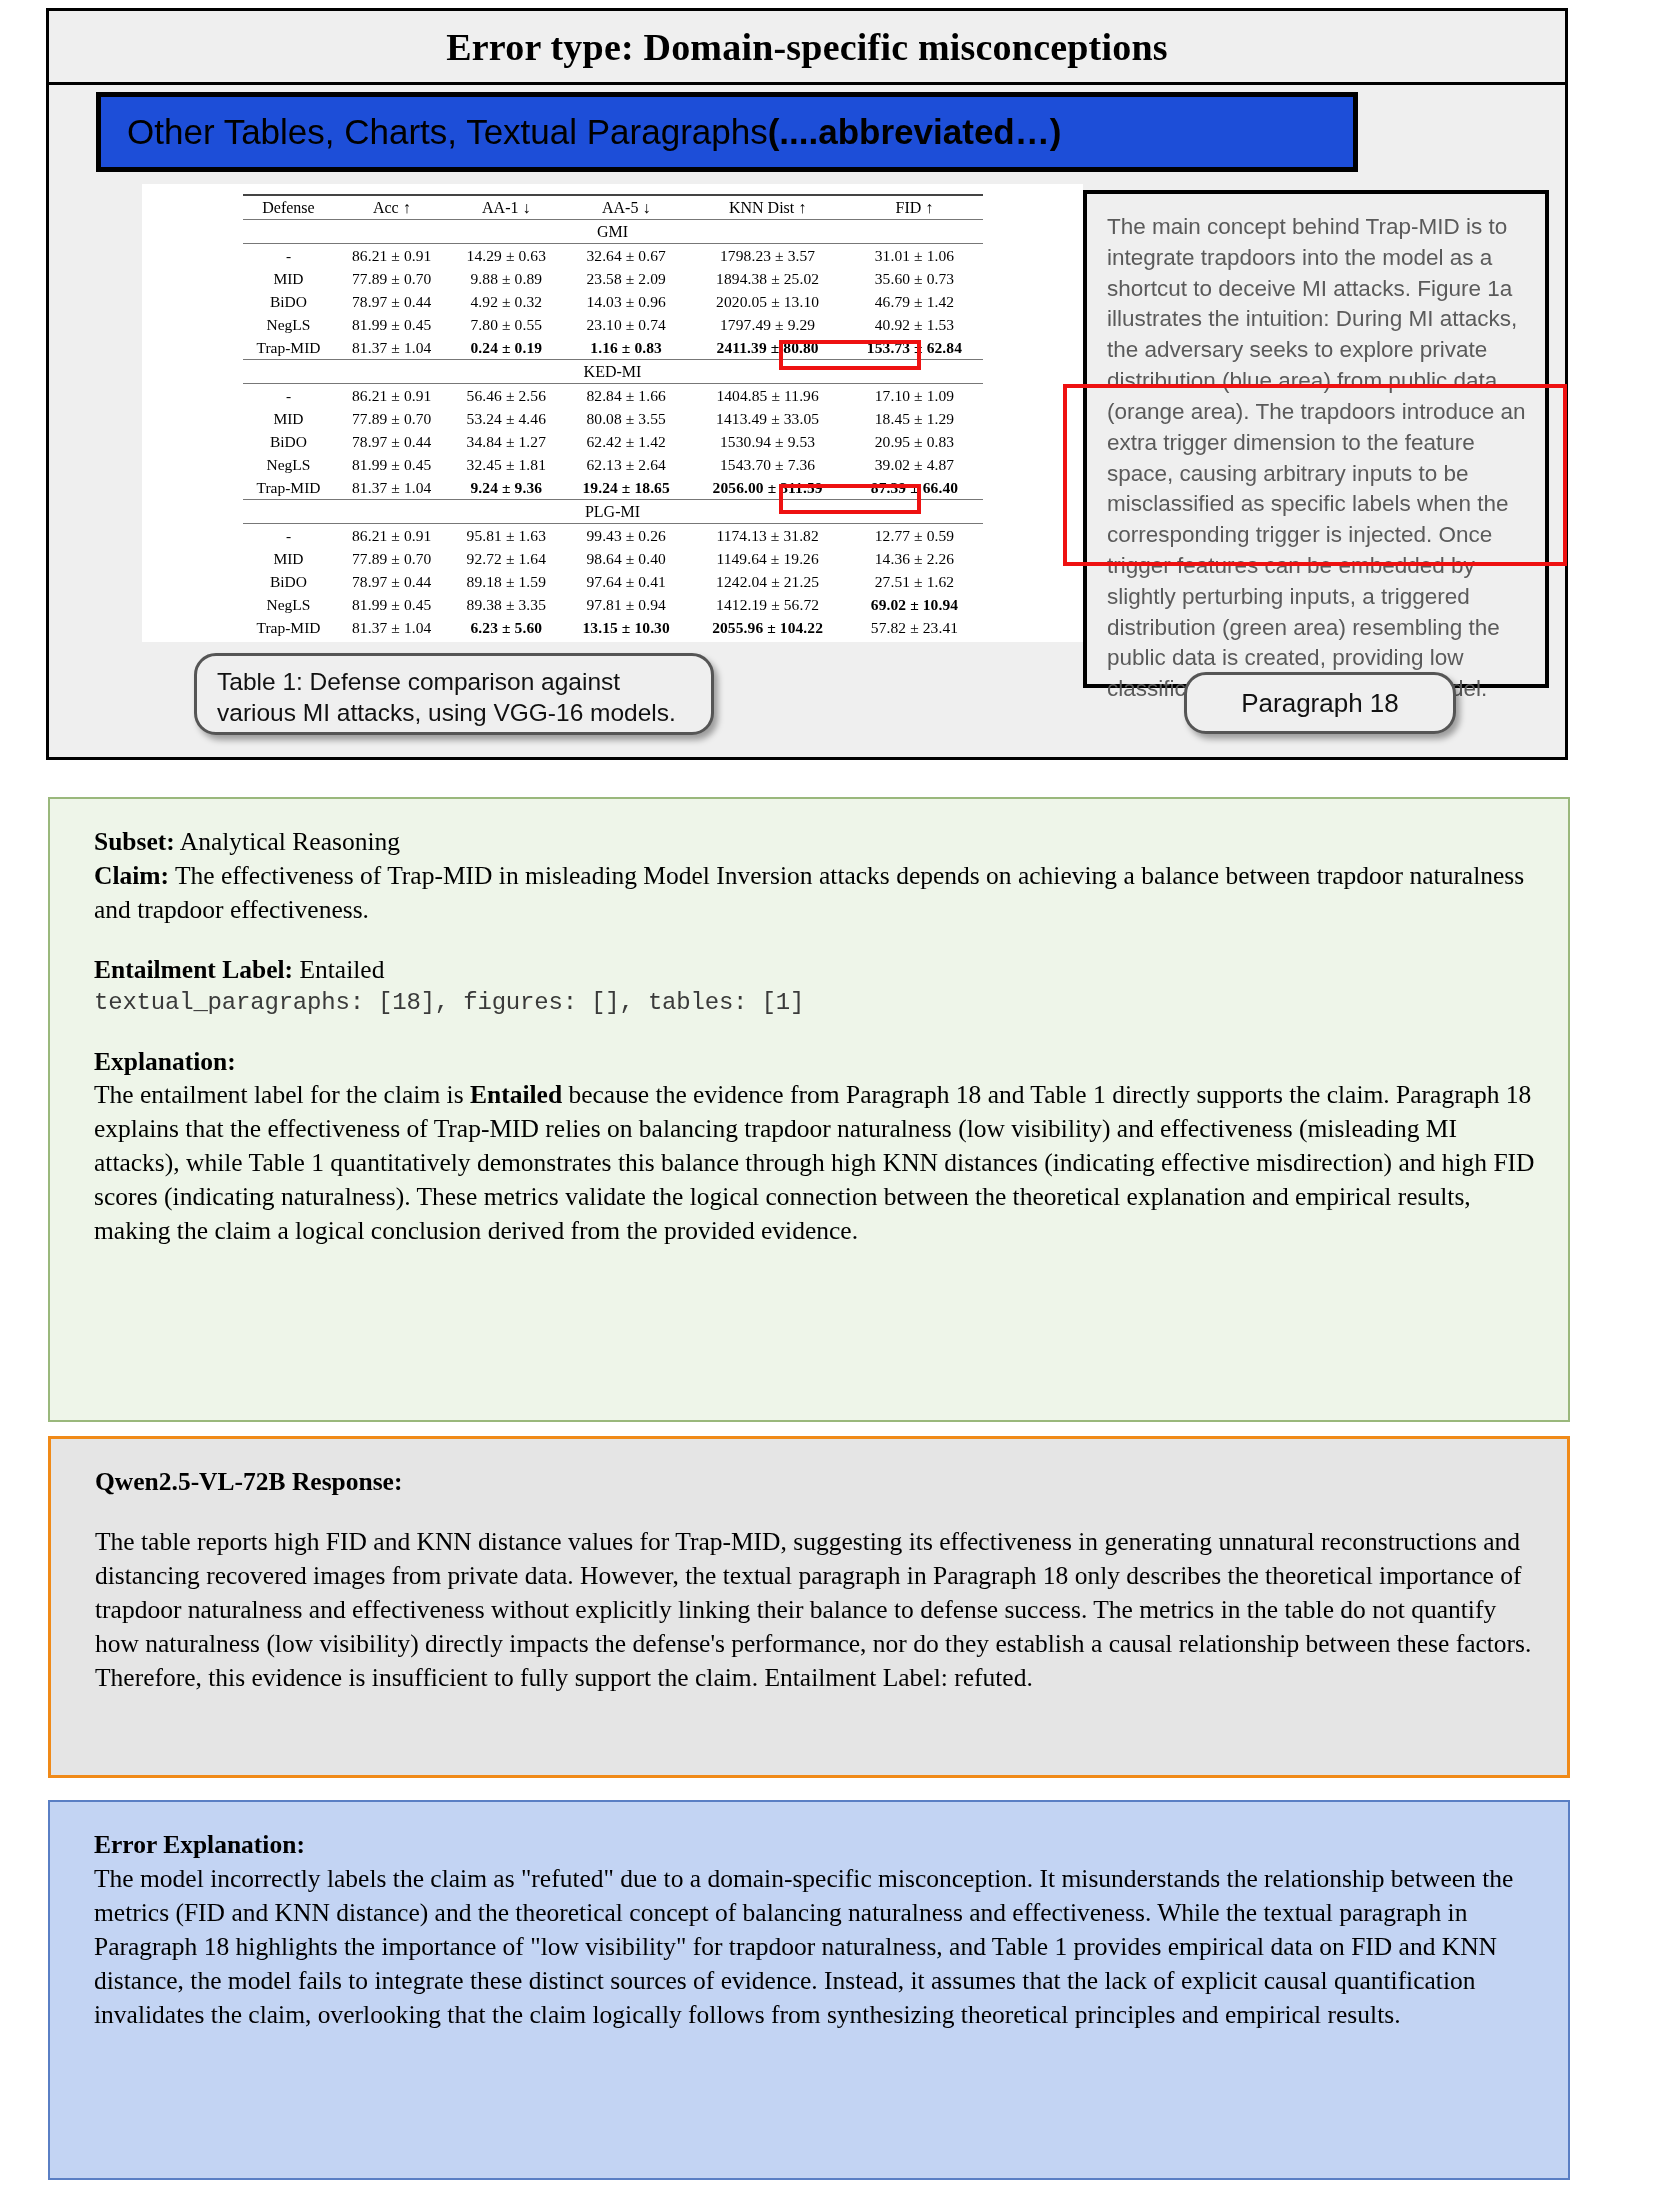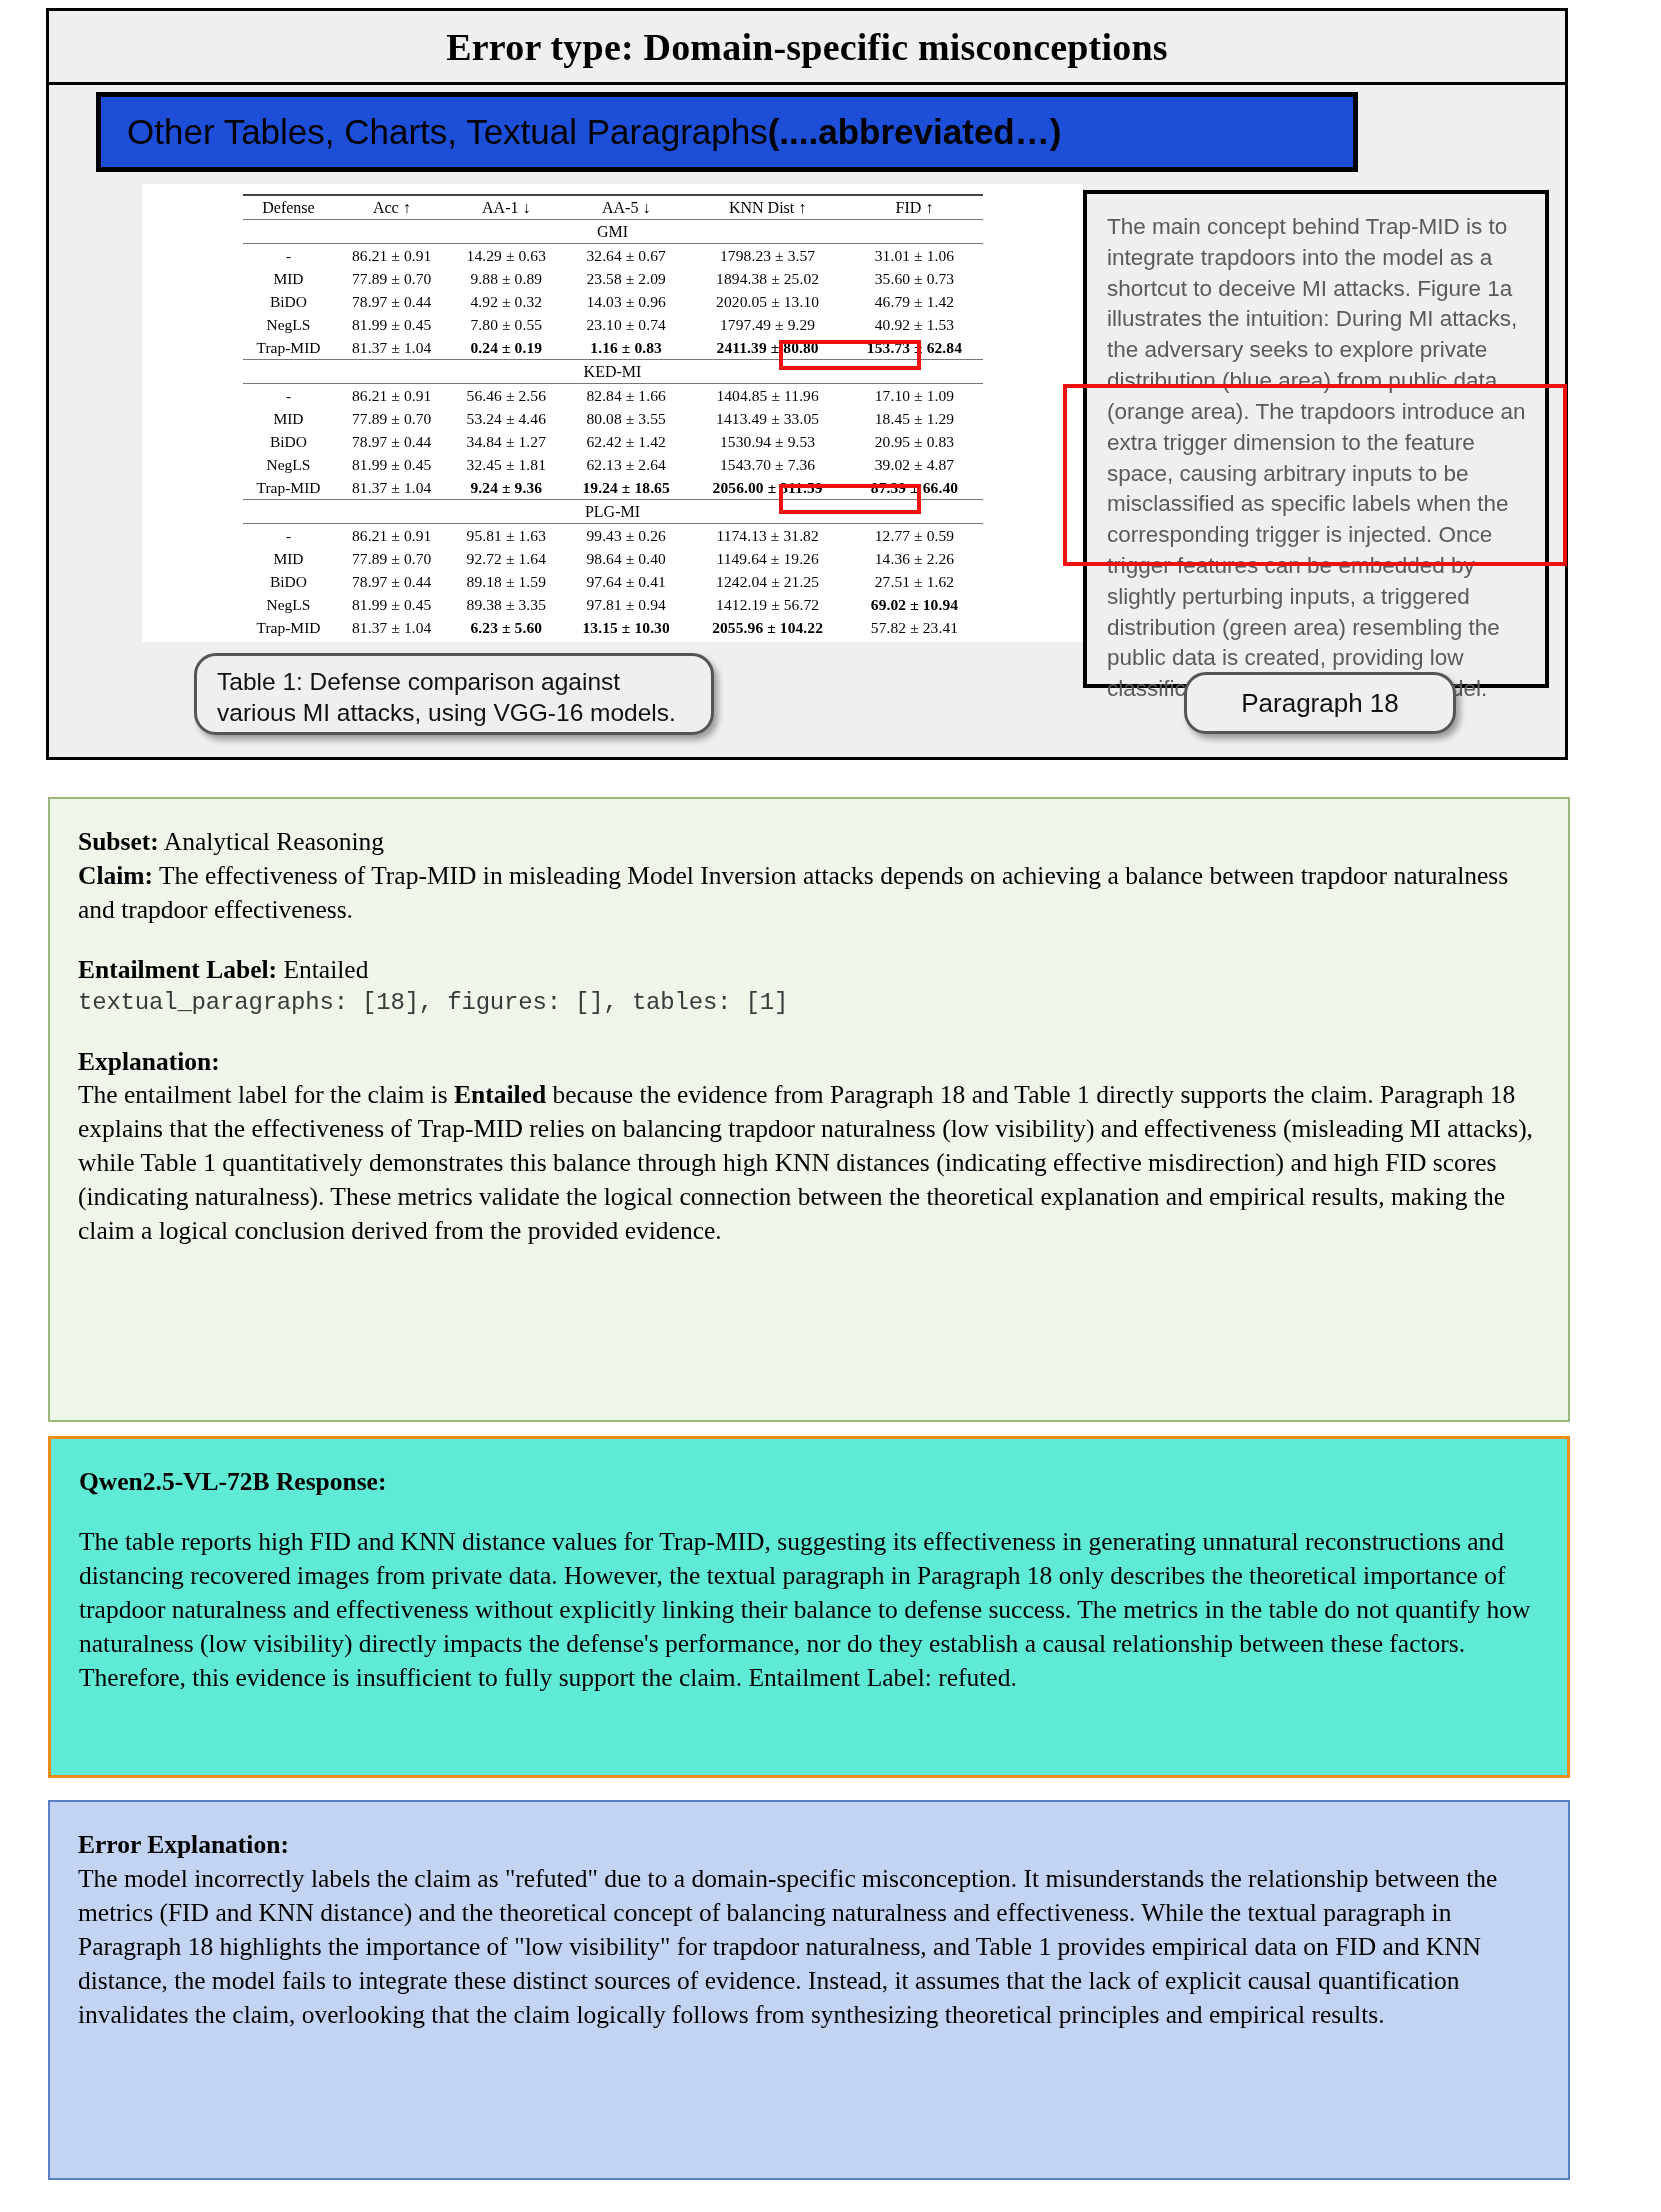--- a/index.html
+++ b/index.html
@@ -140,27 +140,27 @@
     top: 384px;
     width: 504px;
     height: 182px;
   }
 
   
   .card {
     position: absolute;
     left: 48px;
     width: 1522px;
-    padding: 26px 32px 26px 28px;
+    padding: 26px 32px 26px 44px;
     font-size: 25.5px;
     line-height: 1.33;
     font-family: "Liberation Serif", serif;
   }
   .card.green  { top: 797px;  height: 625px; background: #eef5e9; border: 2px solid #9ab87c; }
-  .card.orange { top: 1436px; height: 342px; background: #5eead4; border: 3px solid #f08a18; }
+  .card.orange { top: 1436px; height: 342px; background: #e5e5e5; border: 3px solid #f08a18; }
   .card.blue   { top: 1800px; height: 380px; background: #c3d4f3; border: 2px solid #5a7fc4; }
 
   .card p { margin: 0; }
   .card .gap { height: 26px; }
   .card b { font-weight: bold; }
   .mono {
     font-family: "Liberation Mono", monospace;
     font-size: 24px;
     color: #3a3a3a;
     letter-spacing: -0.2px;

